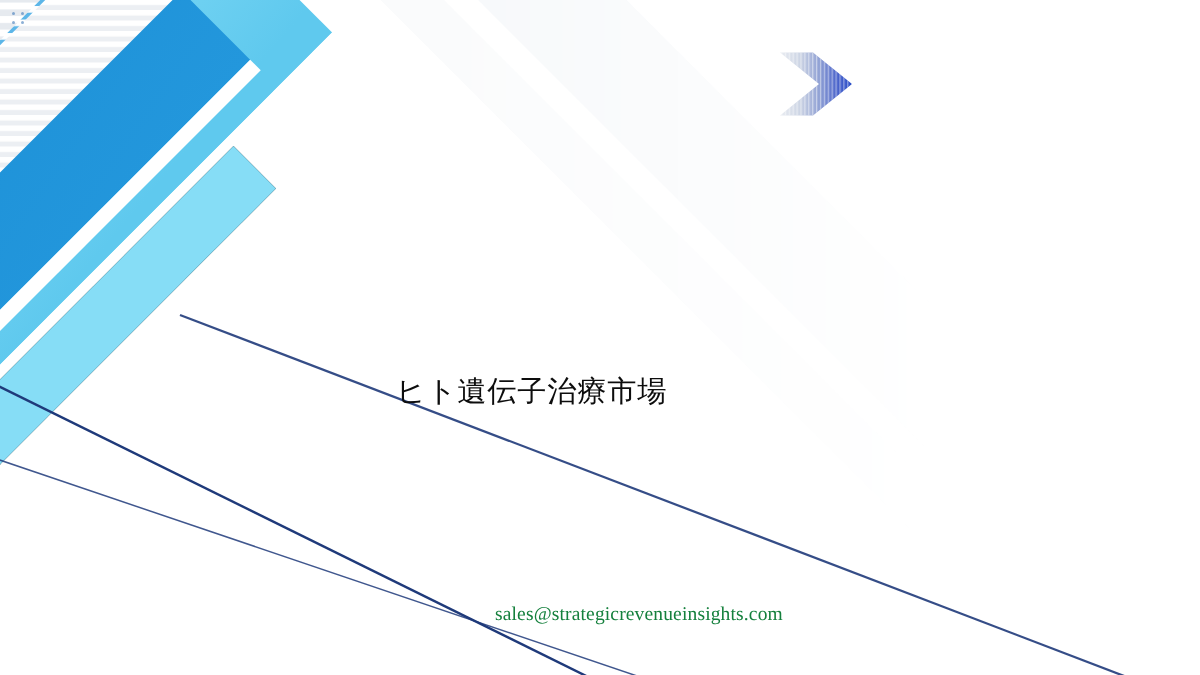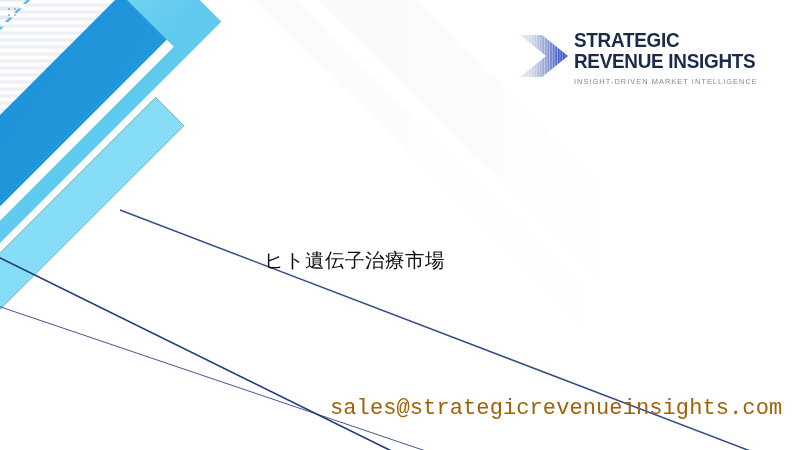--- a/index.html
+++ b/index.html
@@ -41,25 +41,25 @@
     font-family: "DejaVu Sans", "Liberation Sans", sans-serif;
     white-space: nowrap;
     margin-top: 35px;
   }
 
   
   .slide-email {
     position: absolute;
     left: 330px;
     top: 397px;
-    font-size: 22px;
+    font-size: 13px;
     line-height: 24px;
-    color: #a16207;
+    color: #15803d;
     letter-spacing: 0.1px;
-    font-family: Liberation Mono, monospace;
+    font-family: Liberation Serif, serif;
     white-space: nowrap;
   }
 
   
   .logo {
     position: absolute;
     left: 518px;
     top: 28px;
     width: 232px;
     height: 58px;
@@ -268,24 +268,19 @@
             <path d="M2 2 L24 2 L50 23 L24 44 L2 44 L28 23 Z"></path>
           </clipPath>
         </defs>
         <path d="M2 2 L24 2 L50 23 L24 44 L2 44 L28 23 Z" fill="url(#markGrad)"></path>
         <g clip-path="url(#markClip)">
           <rect x="0" y="0" width="52" height="46" fill="url(#markStripes)"></rect>
         </g>
       </svg>
     </div>
 
-    <div class="logo-text">
-      <div class="logo-line l1">STRATEGIC</div>
-      <div class="logo-line l2">REVENUE INSIGHTS</div>
-      <div class="logo-tagline">INSIGHT-DRIVEN MARKET INTELLIGENCE</div>
-    </div>
   </div>
 
   <div class="slide-title">ヒト遺伝子治療市場</div>
 
   <div class="slide-email">sales@strategicrevenueinsights.com</div>
 
 </div>
 
 </body></html>

